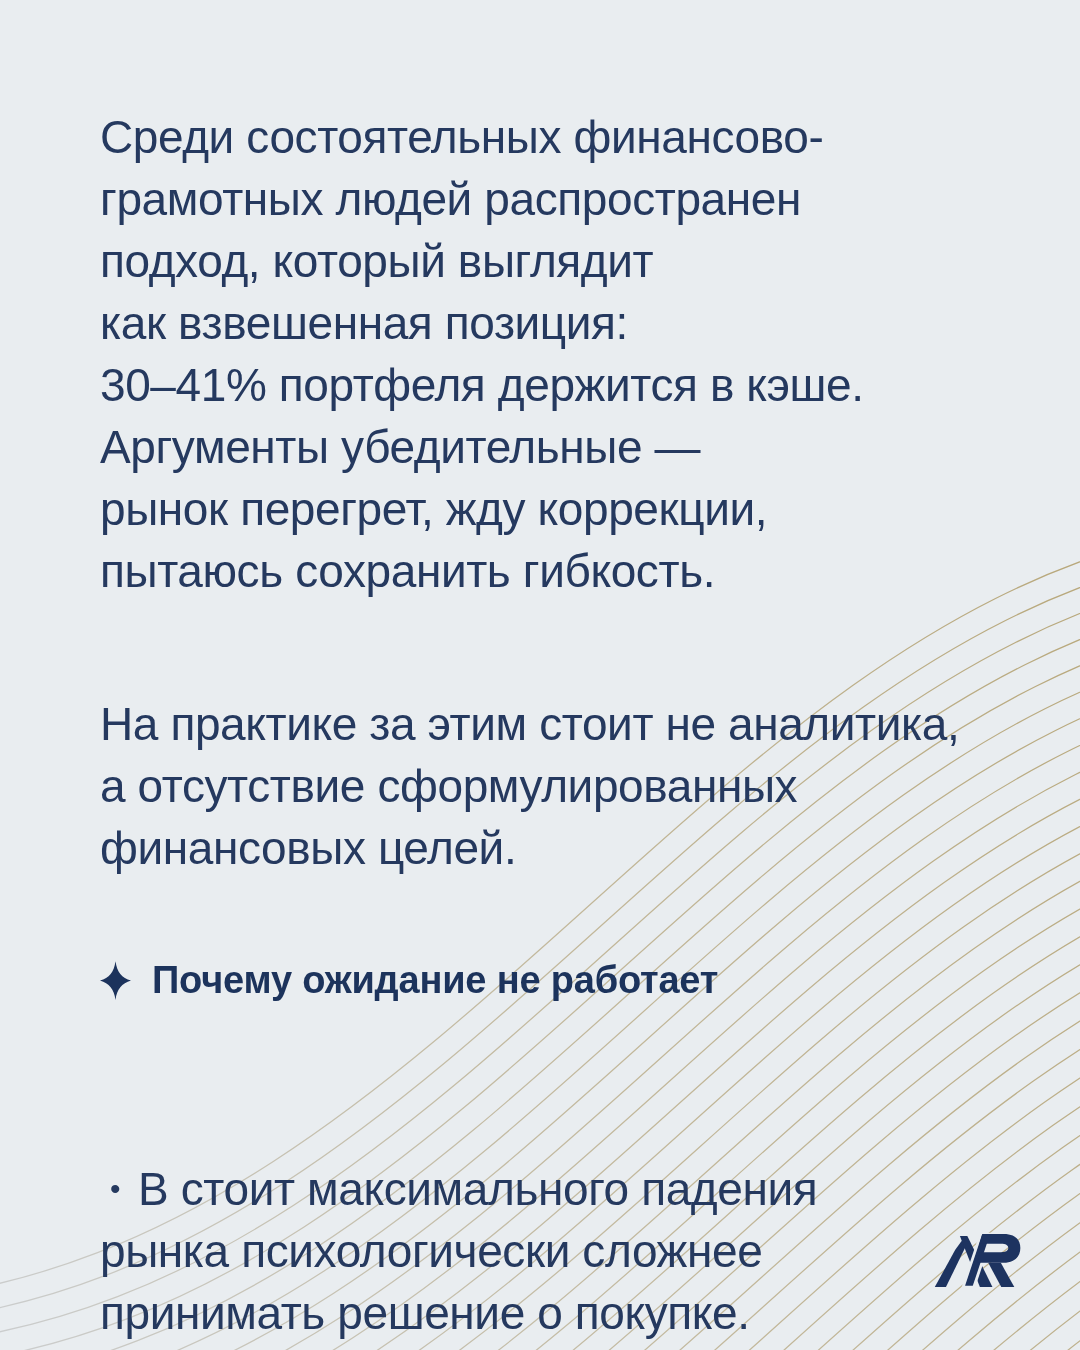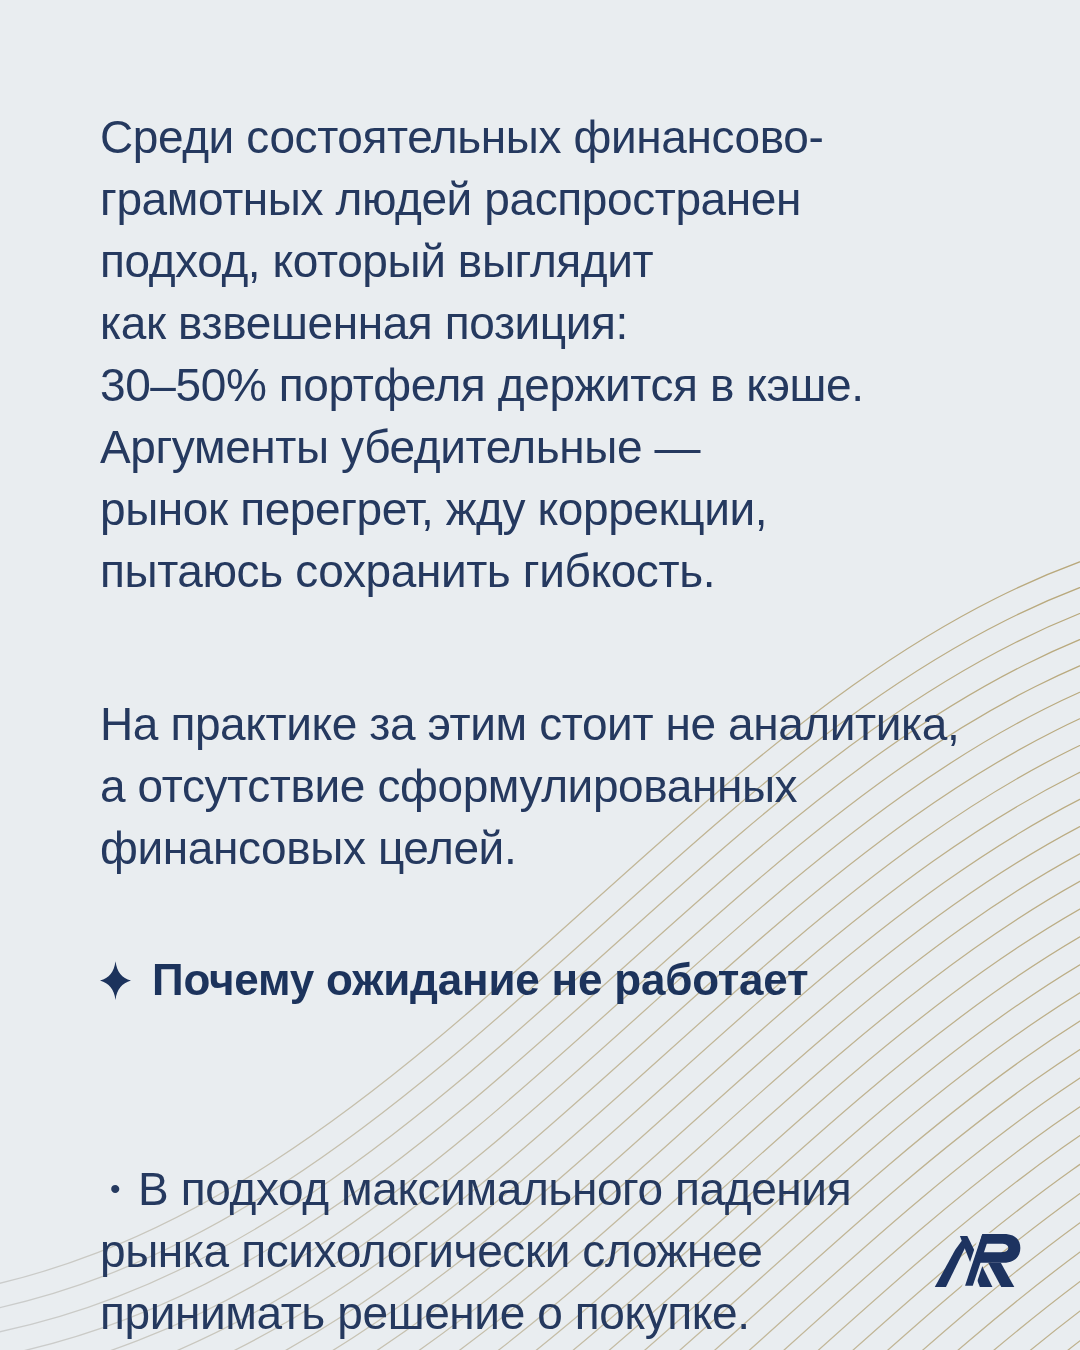--- a/index.html
+++ b/index.html
@@ -33,21 +33,21 @@
     font-weight:400;
     letter-spacing:-0.4px;
     white-space:pre-line;
   }
   .p1{margin-top:106px;}
   .p2{margin-top:91px;}
   .heading{
     margin:70px 0 0 0;
     display:flex;
     align-items:center;
-    font-size:44px;
+    font-size:38px;
     line-height:62px;
     font-weight:700;
     color:var(--heading-text);
     letter-spacing:-0.2px;
   }
   .sparkle{
     width:31px;height:39px;
     margin-right:21px;
     flex:0 0 auto;
     fill:var(--heading-text);
@@ -118,38 +118,38 @@
         <path d="M-100 1300 C 420 1250, 680 660, 1150 540" transform="translate(330 726)"></path>
       </g>
   </svg>
 
   <main class="content">
 
     <p class="body-text p1">Среди состоятельных финансово-
 грамотных людей распространен
 подход, который выглядит
 как взвешенная позиция:
-30–50% портфеля держится в кэше.
+30–41% портфеля держится в кэше.
 Аргументы убедительные —
 рынок перегрет, жду коррекции,
 пытаюсь сохранить гибкость.</p>
 
     <p class="body-text p2">На практике за этим стоит не аналитика,
 а отсутствие сформулированных
 финансовых целей.</p>
 
     <h2 class="heading">
       <svg class="sparkle" viewBox="0 0 24 30" aria-hidden="true">
         <path d="M12 0 C13.1 8.4 16.9 12.9 24 15 C16.9 17.1 13.1 21.6 12 30 C10.9 21.6 7.1 17.1 0 15 C7.1 12.9 10.9 8.4 12 0 Z"></path>
       </svg>
       <span>Почему ожидание не работает</span>
     </h2>
 
     <p class="body-text bullet-para">
-      <span class="bullet-marker">•</span><span>В подход максимального падения
+      <span class="bullet-marker">•</span><span>В стоит максимального падения
 рынка психологически сложнее
 принимать решение о покупке.</span>
     </p>
 
   </main>
 
   <div class="logo" role="img" aria-label="AR">
     <svg viewBox="0 0 100 60" aria-hidden="true">
 
       <path d="M3 58 L25 18 L33 7 L36.5 14 L15 58 Z"></path>

